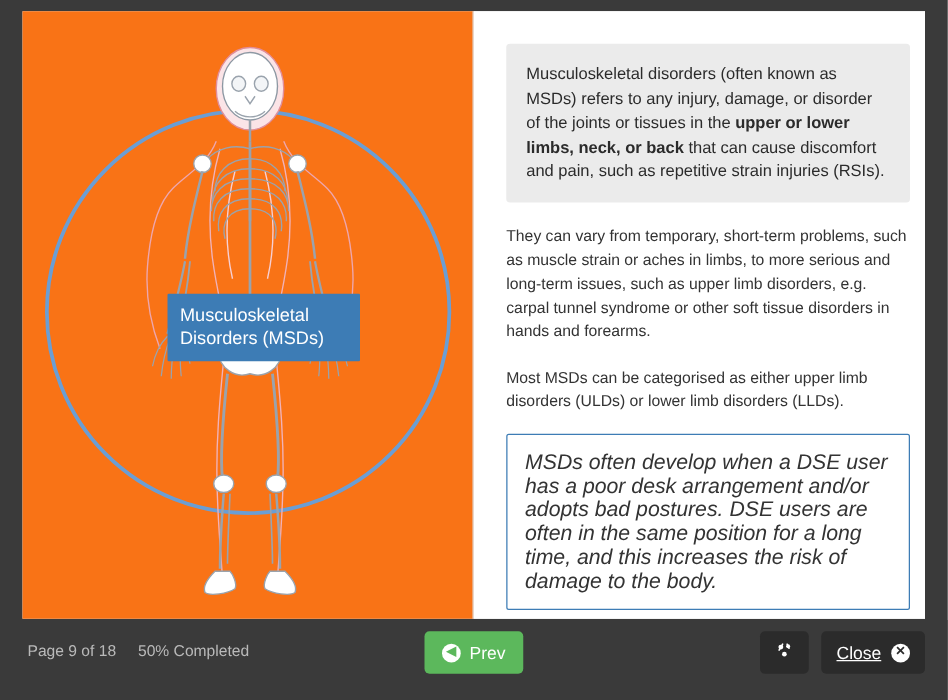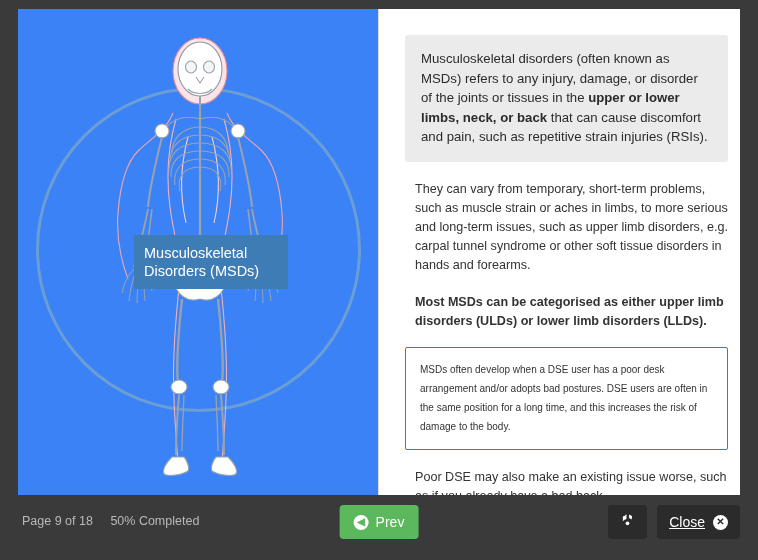--- a/index.html
+++ b/index.html
@@ -26,21 +26,21 @@
     top: 9px;
     width: 722px;
     height: 486px;
     background: #ffffff;
     display: flex;
   }
   .left-pane {
     position: relative;
     width: 360px;
     height: 486px;
-    background: #3b82f6;
+    background: #f97316;
     border-right: 1px solid #dcdcdc;
     overflow: hidden;
   }
   .circle {
     position: absolute;
     left: 18px;
     top: 78px;
     width: 325px;
     height: 325px;
     border: 3px solid #6b9ed4;
@@ -81,33 +81,33 @@
     padding: 14px 16px 15px 16px;
     font-size: 13.2px;
     line-height: 19.5px;
     color: #2b2b2b;
   }
   .para {
     margin-top: 18px;
     font-size: 12.6px;
     line-height: 19px;
     color: #333333;
-    margin-left: 10px;
   }
   .para.bold {
-    font-weight: bold;
+    font-weight: normal;
   }
   .boxed {
     margin-top: 16px;
     border: 1px solid #3d7cb5;
     border-radius: 2px;
     padding: 12px 14px 13px 14px;
-    font-size: 10px;
+    font-size: 17px;
     line-height: 19px;
     color: #333333;
+    font-style: italic;
   }
   b { font-weight: bold; }
 
   .footer {
     position: absolute;
     left: 0;
     bottom: 0;
     width: 758px;
     height: 64px;
     background: #3a3a3a;

